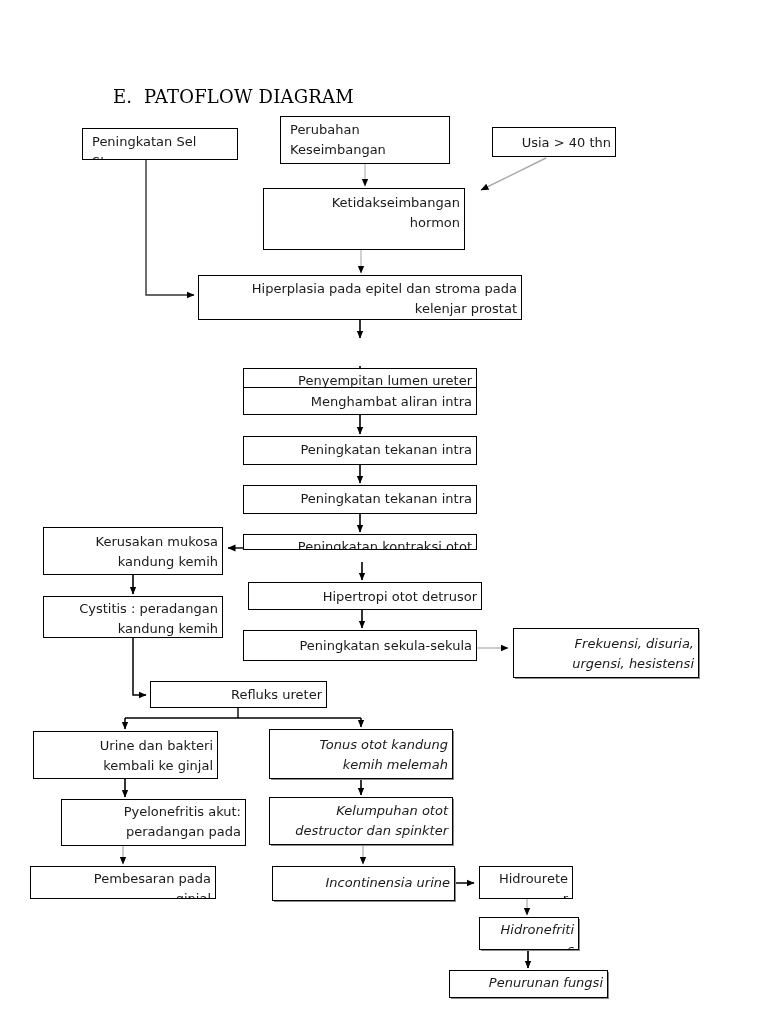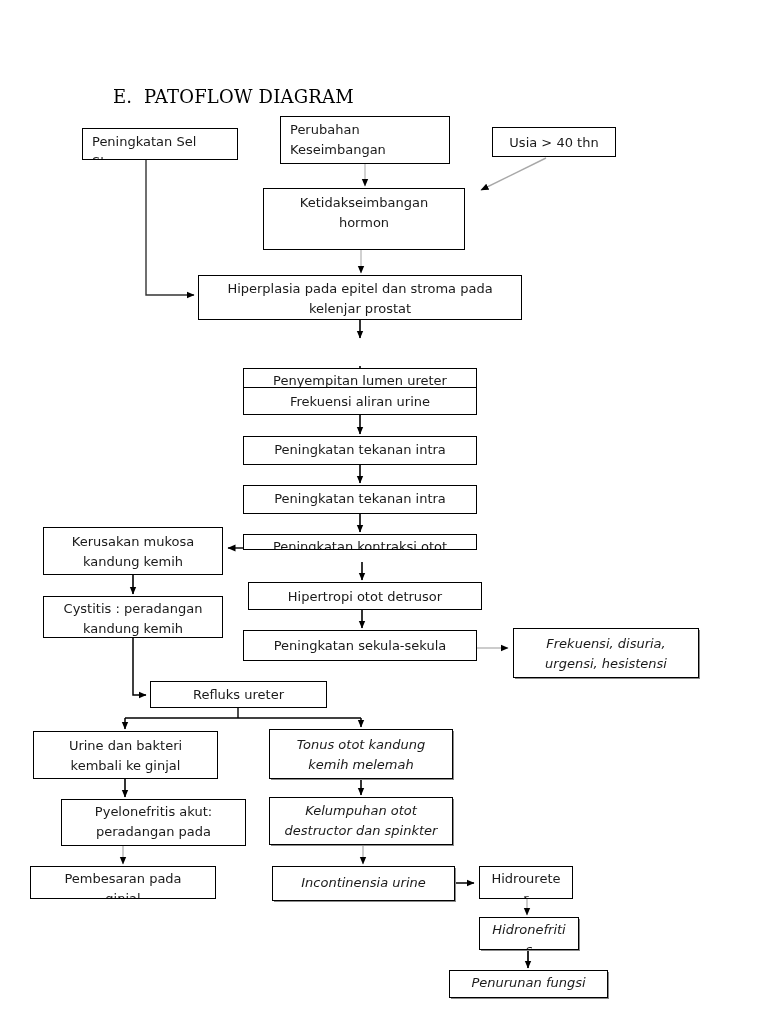--- a/index.html
+++ b/index.html
@@ -46,21 +46,21 @@
     border: 1px solid #000000;
     overflow: hidden;
     display: block;
   }
   .node .txt {
     display: block;
     font-family: "DejaVu Sans", sans-serif;
     font-size: 13px;
     line-height: 20px;
     color: #1a1a1a;
-    text-align: center;
+    text-align: right;
     white-space: pre-line;
     padding: 0 4px;
     box-sizing: border-box;
   }
   .node.left .txt { text-align: left; padding-left: 9px; }
   .node.pad6 .txt { padding-top: 6px; }
   .node.pad5 .txt { padding-top: 5px; }
   .node.pad4 .txt { padding-top: 4px; }
   .node.pad3 .txt { padding-top: 3px; }
   .node.pad2 .txt { padding-top: 2px; }
@@ -164,21 +164,21 @@
     <span class="txt">Hiperplasia pada epitel dan stroma pada
 kelenjar prostat</span>
   </div>
 
   <div class="node pad2" style="left:243px; top:340px; width:234px; height:26px;margin-top:28px;">
     <span class="txt">Penyempitan lumen ureter
 Prostatika</span>
   </div>
 
   <div class="node pad4" style="left:243px; top:387px; width:234px; height:28px;">
-    <span class="txt">Frekuensi aliran urine</span>
+    <span class="txt">Menghambat aliran intra</span>
   </div>
 
   <div class="node pad3" style="left:243px; top:436px; width:234px; height:29px;">
     <span class="txt">Peningkatan tekanan intra
 vesikal</span>
   </div>
 
   <div class="node pad3" style="left:243px; top:485px; width:234px; height:29px;">
     <span class="txt">Peningkatan tekanan intra
 vesikal</span>

